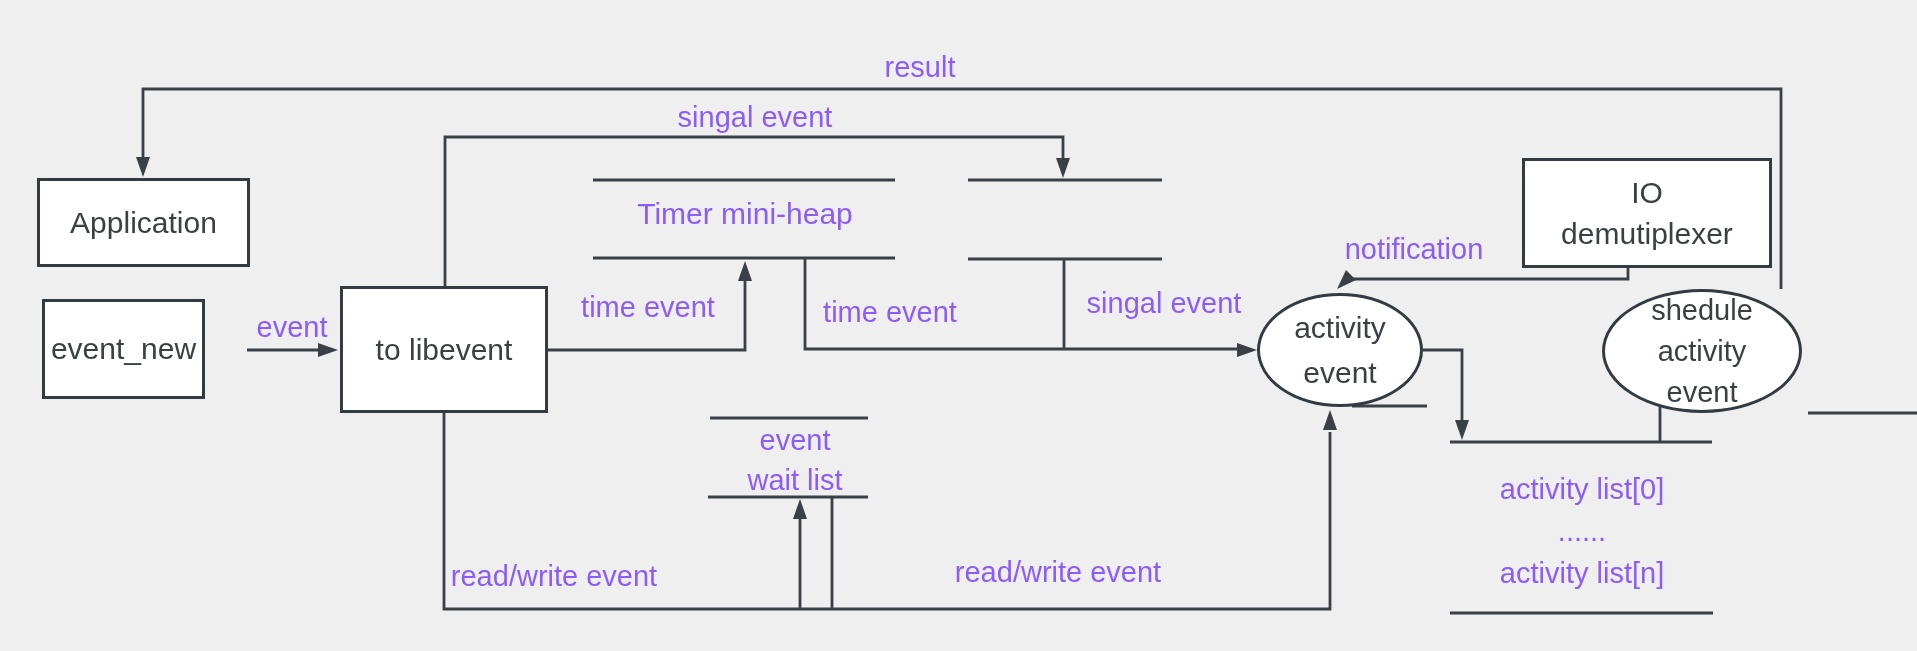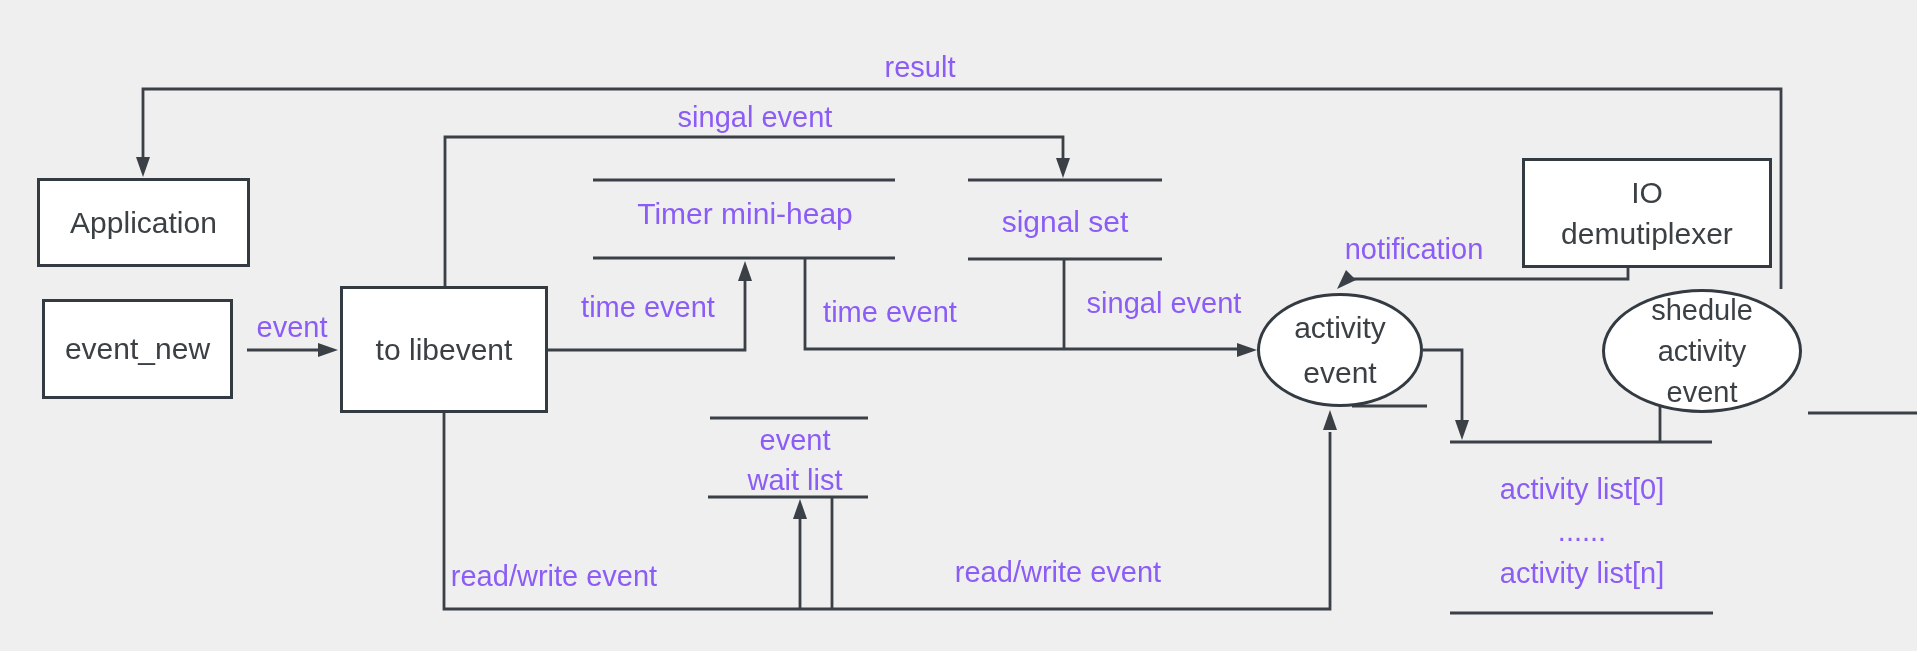--- a/index.html
+++ b/index.html
@@ -11,21 +11,21 @@
     display:flex;align-items:center;justify-content:center;flex-direction:column;
     color:#3b4045;font-size:30px;text-align:center;line-height:42px;
   }
   .ellipse{border-radius:50%;}
   .lbl{
     position:absolute;transform:translate(-50%,-50%);white-space:nowrap;
     color:#8b5cf6;font-size:29px;text-align:center;line-height:40px;
   }
   
   #application{left:37px;top:178px;width:213px;height:89px;}
-  #event-new{left:42px;top:299px;width:191px;height:100px;}
+  #event-new{left:42px;top:299px;width:163px;height:100px;}
   #add-event{left:340px;top:286px;width:208px;height:127px;line-height:44px;}
   #io-demultiplexer{left:1503px;top:158px;width:250px;height:110px;line-height:41px;margin-left:19px;}
   #activity-event{left:1257px;top:293px;width:166px;height:114px;line-height:45px;}
   #schedule-activity-event{left:1602px;top:289px;width:200px;height:124px;font-size:29px;line-height:41px;}
   
   #timer-label{left:745px;top:214px;font-size:30px;}
   #signal-set-label{left:1065px;top:222px;font-size:30px;}
   #wait-list-label{left:795px;top:460px;}
   #activity-list-label{left:1582px;top:531px;line-height:42px;}
   
@@ -123,23 +123,20 @@
   <div class="node ellipse" id="schedule-activity-event">
     <span>shedule</span>
     <span>activity</span>
     <span>event</span>
   </div>
 
   <div class="lbl" id="timer-label">
     <span>Timer mini-heap</span>
   </div>
 
-  <div class="lbl" id="signal-set-label">
-    <span>signal set</span>
-  </div>
 
   <div class="lbl" id="wait-list-label">
     <div>event</div>
     <div>wait list</div>
   </div>
 
   <div class="lbl" id="activity-list-label">
     <div>activity list[0]</div>
     <div>......</div>
     <div>activity list[n]</div>

